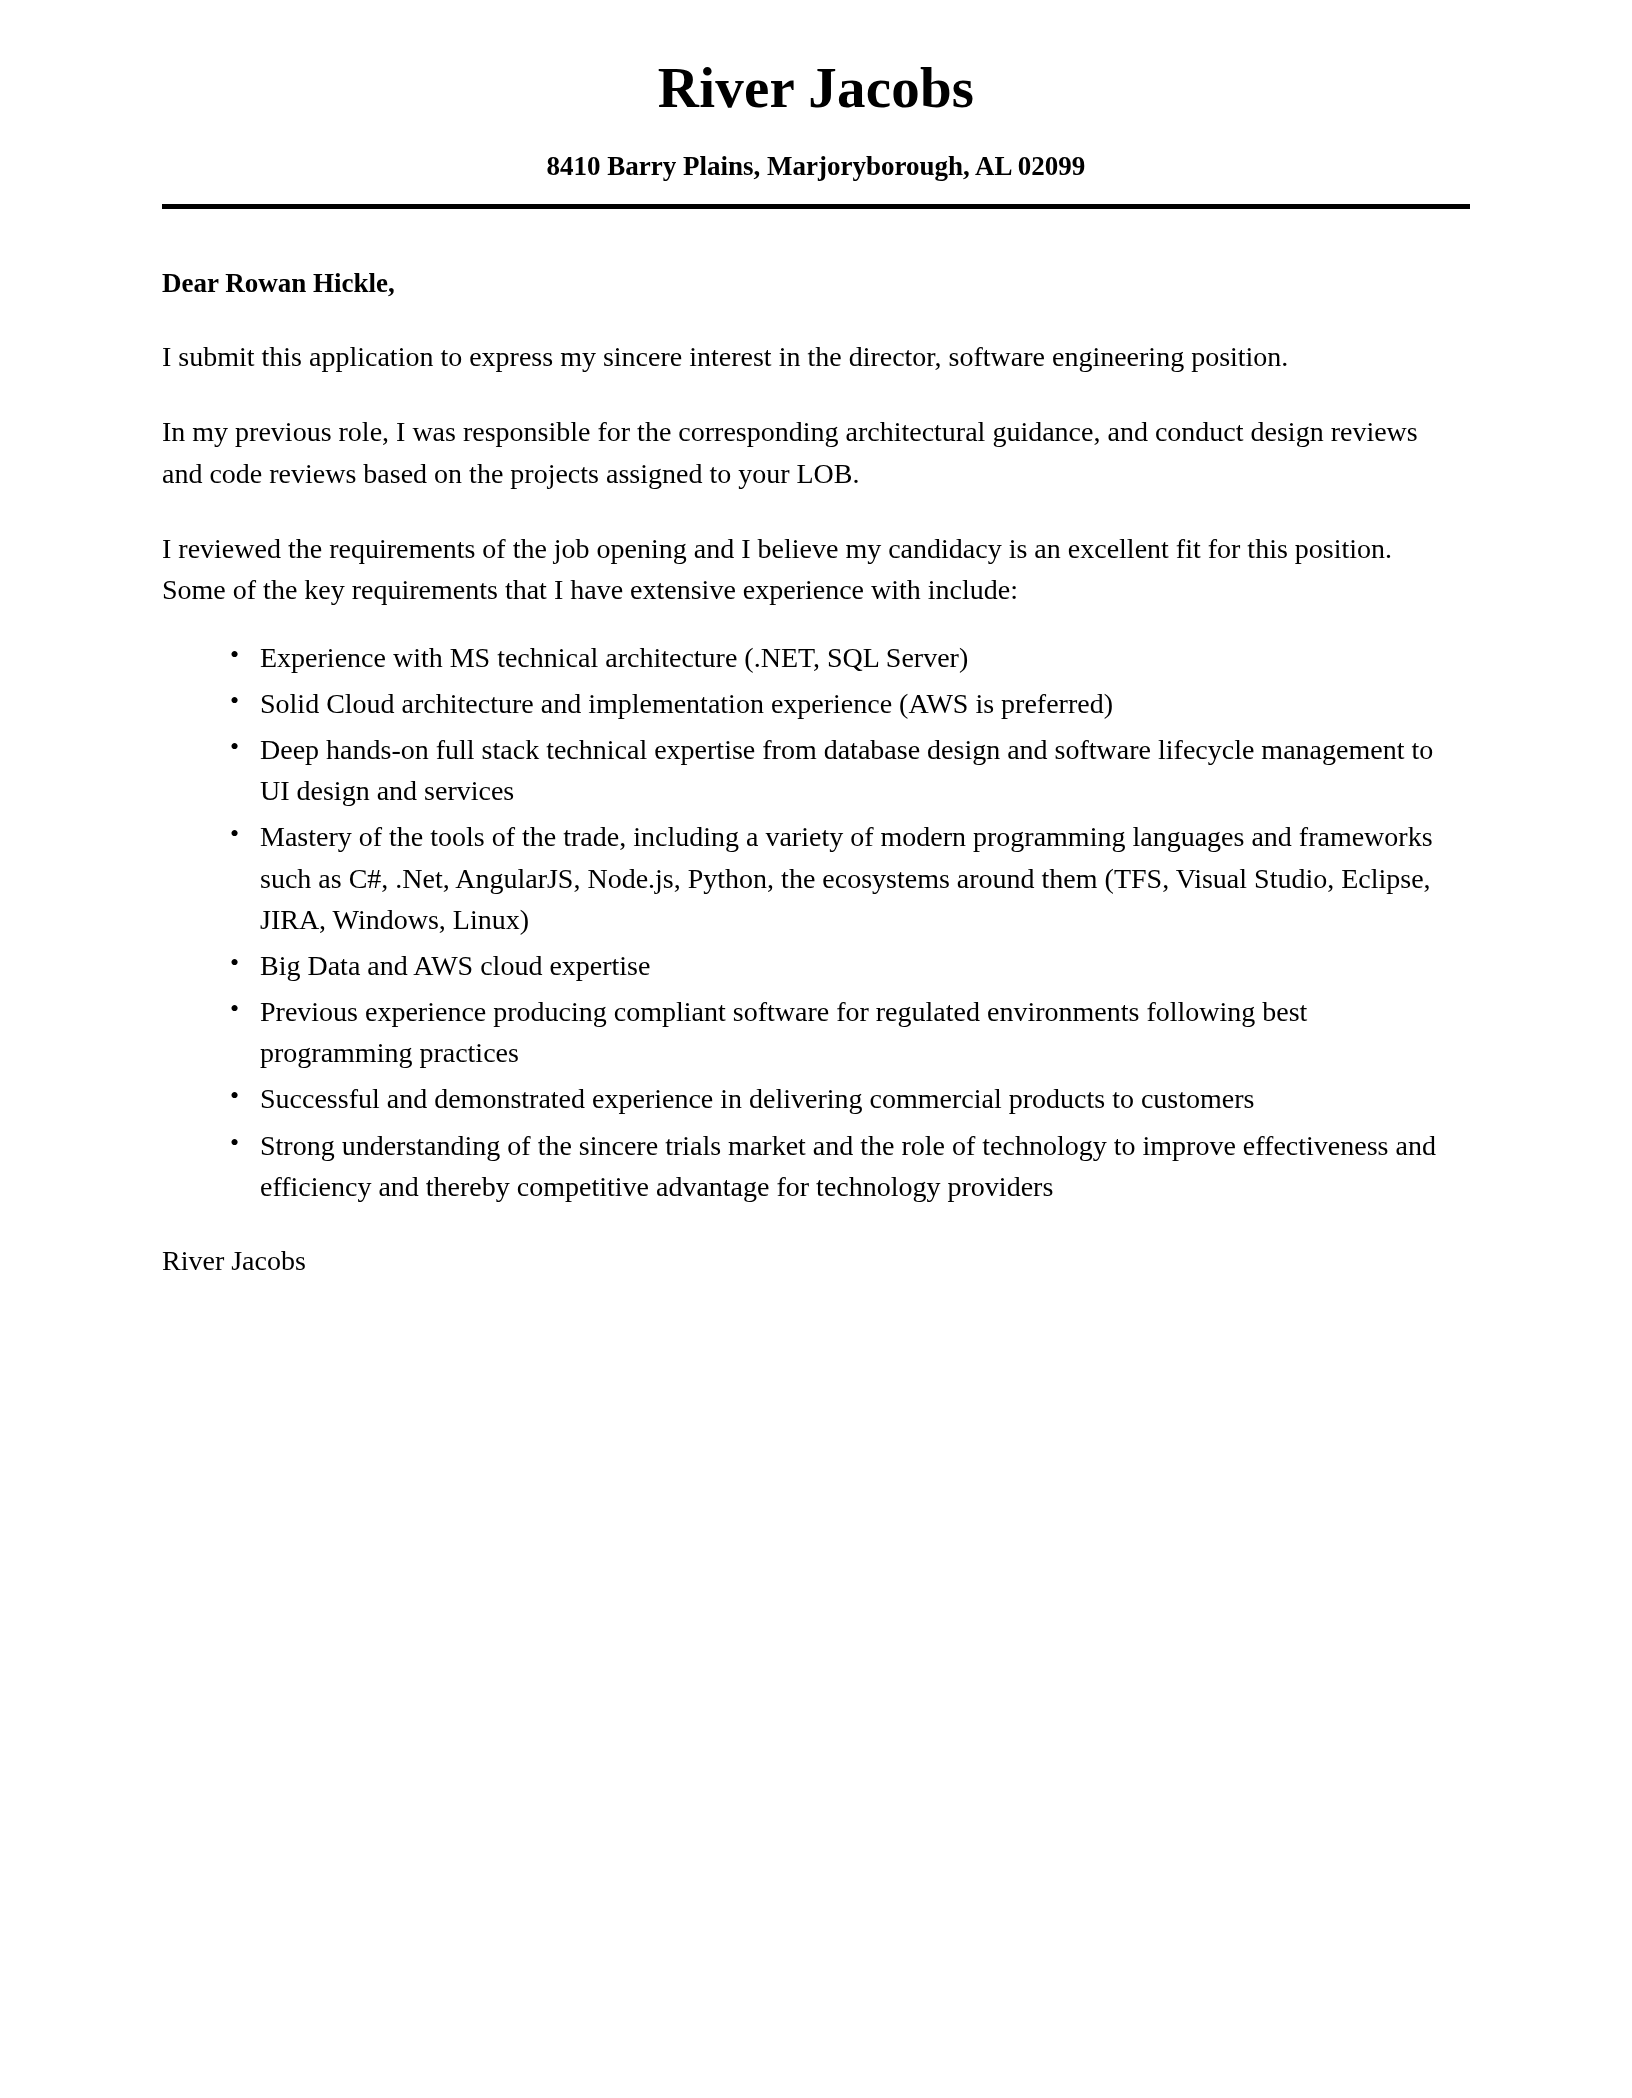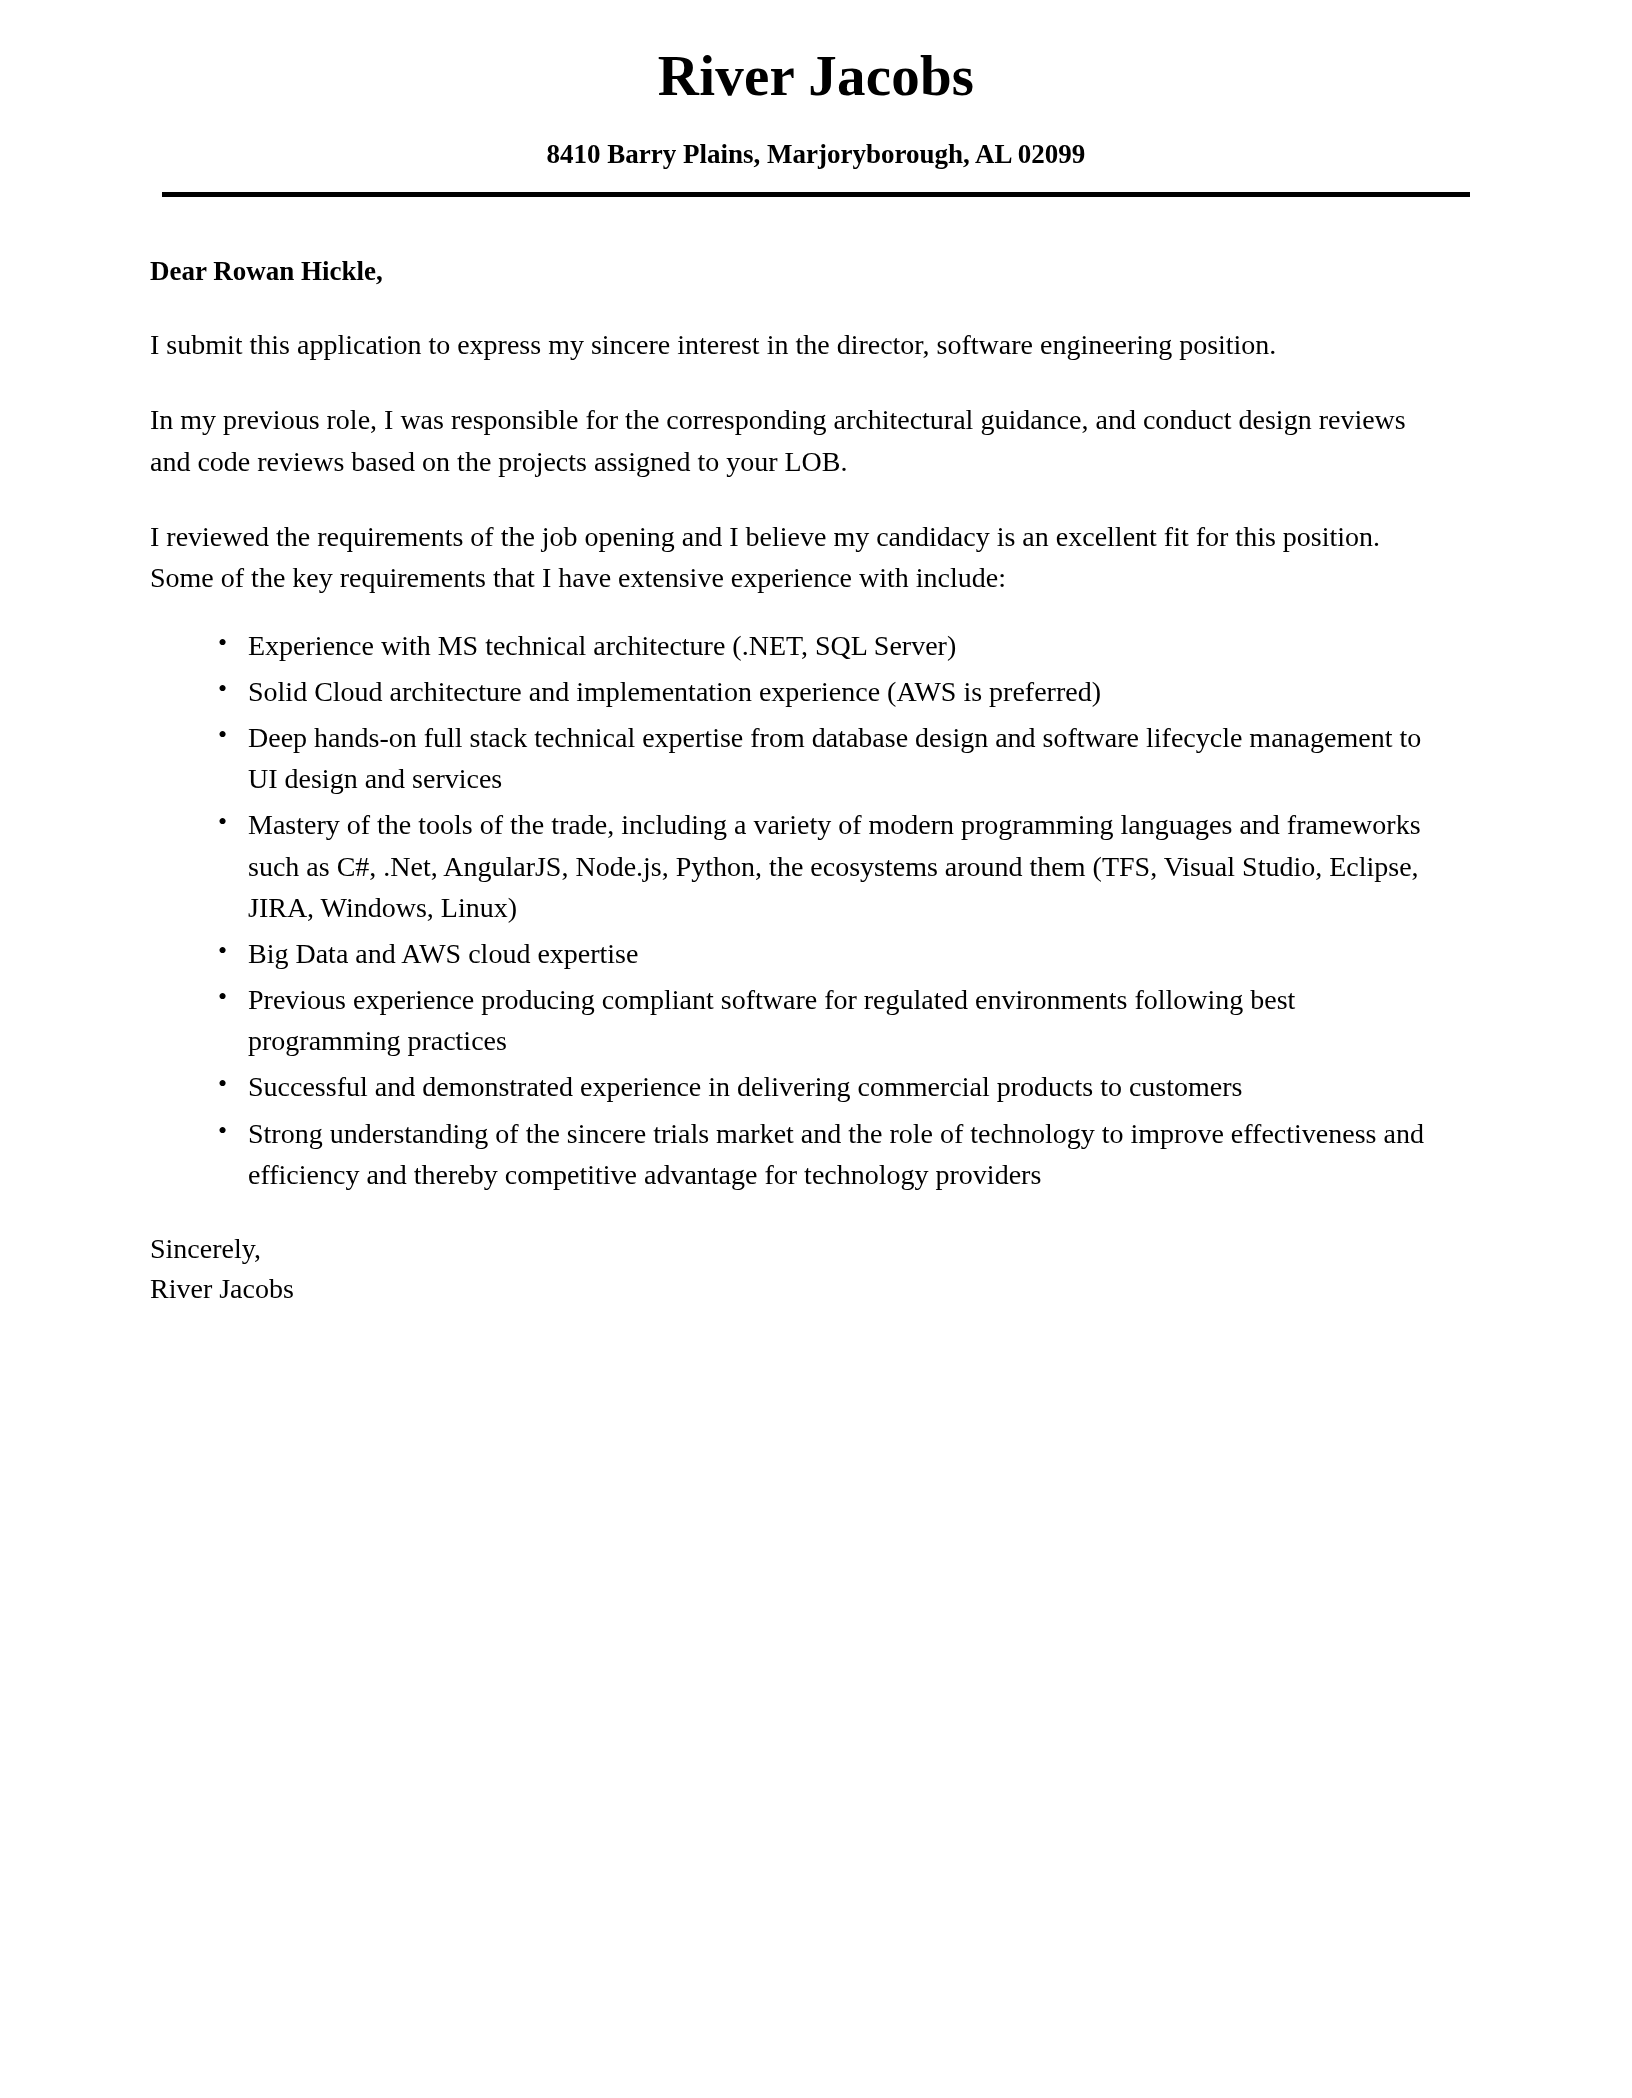--- a/index.html
+++ b/index.html
@@ -11,21 +11,21 @@
     width: 1632px;
     height: 2098px;
     font-family: "Liberation Serif", "DejaVu Serif", serif;
     color: #000000;
     overflow: hidden;
   }
   .page {
     width: 1632px;
     height: 1562px;
     box-sizing: border-box;
-    padding: 0;
+    padding: 12px;
     position: relative;
   }
 
   
   .letterhead {
     text-align: center;
     padding-top: 44px;
   }
   .candidate-name {
     font-family: "Liberation Serif", "DejaVu Serif", serif;
@@ -131,18 +131,17 @@
       <li>Deep hands-on full stack technical expertise from database design and software lifecycle management to UI design and services</li>
       <li>Mastery of the tools of the trade, including a variety of modern programming languages and frameworks such as C#, .Net, AngularJS, Node.js, Python, the ecosystems around them (TFS, Visual Studio, Eclipse, JIRA, Windows, Linux)</li>
       <li>Big Data and AWS cloud expertise</li>
       <li>Previous experience producing compliant software for regulated environments following best programming practices</li>
       <li>Successful and demonstrated experience in delivering commercial products to customers</li>
       <li>Strong understanding of the sincere trials market and the role of technology to improve effectiveness and efficiency and thereby competitive advantage for technology providers</li>
     </ul>
 
 
     <div class="signoff">
-      <div>Sincerely,</div>
       <div>River Jacobs</div>
     </div>
 
   </main>
 </div>
 
 </body></html>

